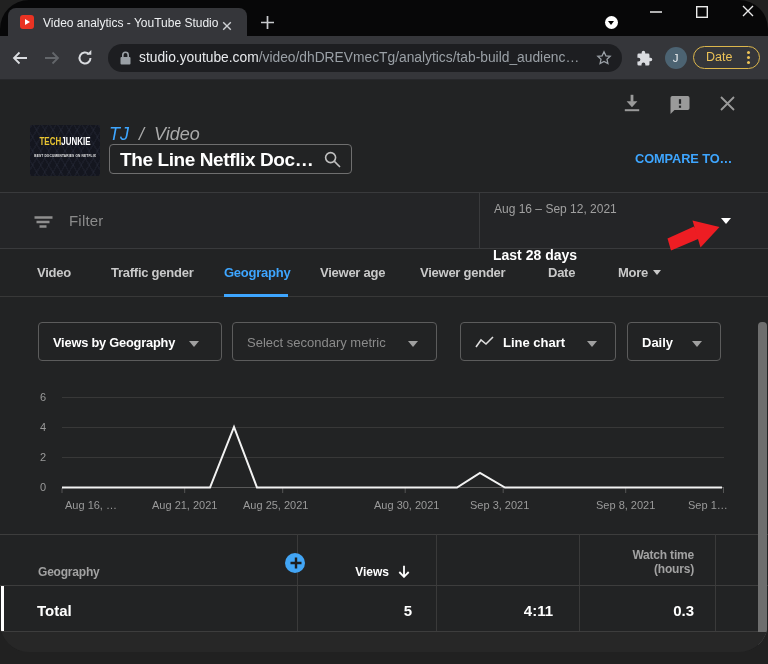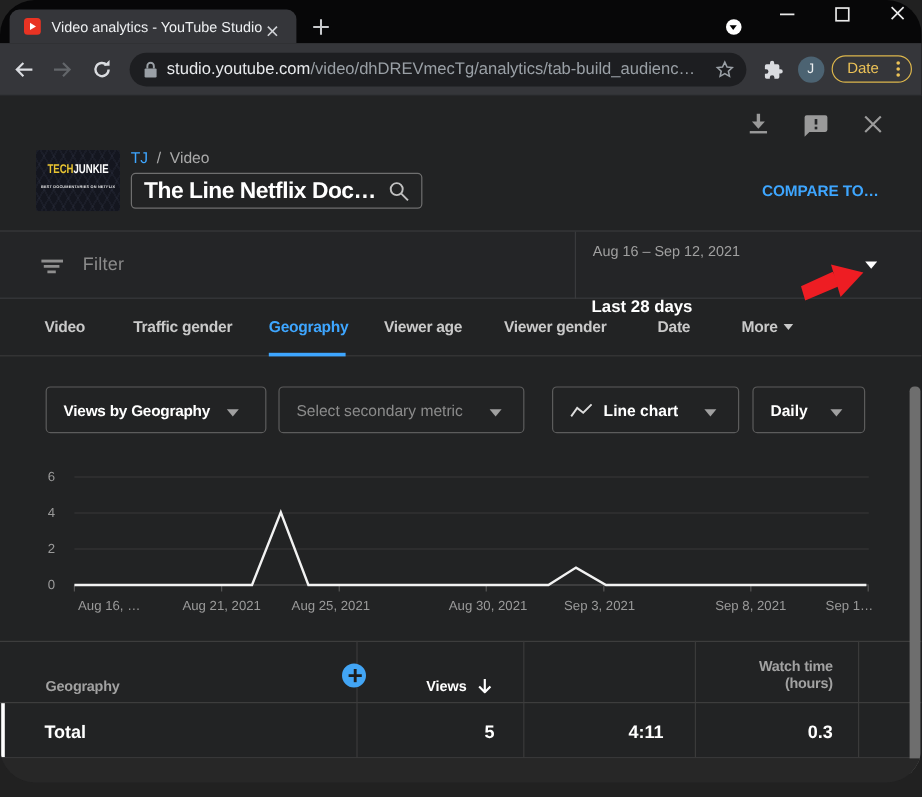--- a/index.html
+++ b/index.html
@@ -40,21 +40,21 @@
   #thumb { left:30px; top:45px; width:70px; height:51px; background:#14161f; border-radius:2px; overflow:hidden;
     background-image:
       repeating-linear-gradient(60deg, rgba(85,92,120,0.10) 0 1.5px, transparent 1.5px 7px),
       repeating-linear-gradient(-60deg, rgba(85,92,120,0.10) 0 1.5px, transparent 1.5px 7px); }
   #thumb .tj1 { position:absolute; left:0; top:10px; width:70px; text-align:center;
     font-size:10.5px; font-weight:bold; letter-spacing:0; color:#fff; transform:scaleX(0.76); }
   #thumb .tj1 b { color:#e9c531; }
   #thumb .tj2 { position:absolute; left:-35px; top:26px; width:140px; text-align:center;
     font-size:7.2px; font-weight:bold; color:#e5e5e5; letter-spacing:.4px; white-space:nowrap;
     transform:scale(0.44); transform-origin:center; }
-  #crumb { left:109px; top:43.5px; font-size:13px; color:#aaa; }
+  #crumb { left:109px; top:43.5px; font-size:18px; color:#aaa;font-style:italic; }
   #crumb a { color:#3ea6ff; text-decoration:none; }
   #searchbox { left:109px; top:64px; width:243px; height:30px; border:1px solid #6f6f6f; border-radius:4px; }
   #searchbox span { position:absolute; left:10px; top:4px; font-size:19px; font-weight:bold; color:#fff; white-space:nowrap; letter-spacing:-0.4px; }
   #compareto { left:635px; top:70.5px; font-size:12.8px; font-weight:bold; color:#3ea6ff; letter-spacing:-0.1px; }
 
   
   #filterrow { left:0; top:112px; width:768px; height:57px; background:#242527;
     border-top:1px solid #393a3c; border-bottom:1px solid #393a3c; }
   #filterlbl { left:69px; top:19px; font-size:15px; letter-spacing:0.2px; color:#8b8b8b; }
   #fdivider { left:479px; top:0; width:1px; height:56px; background:#393a3c; }

